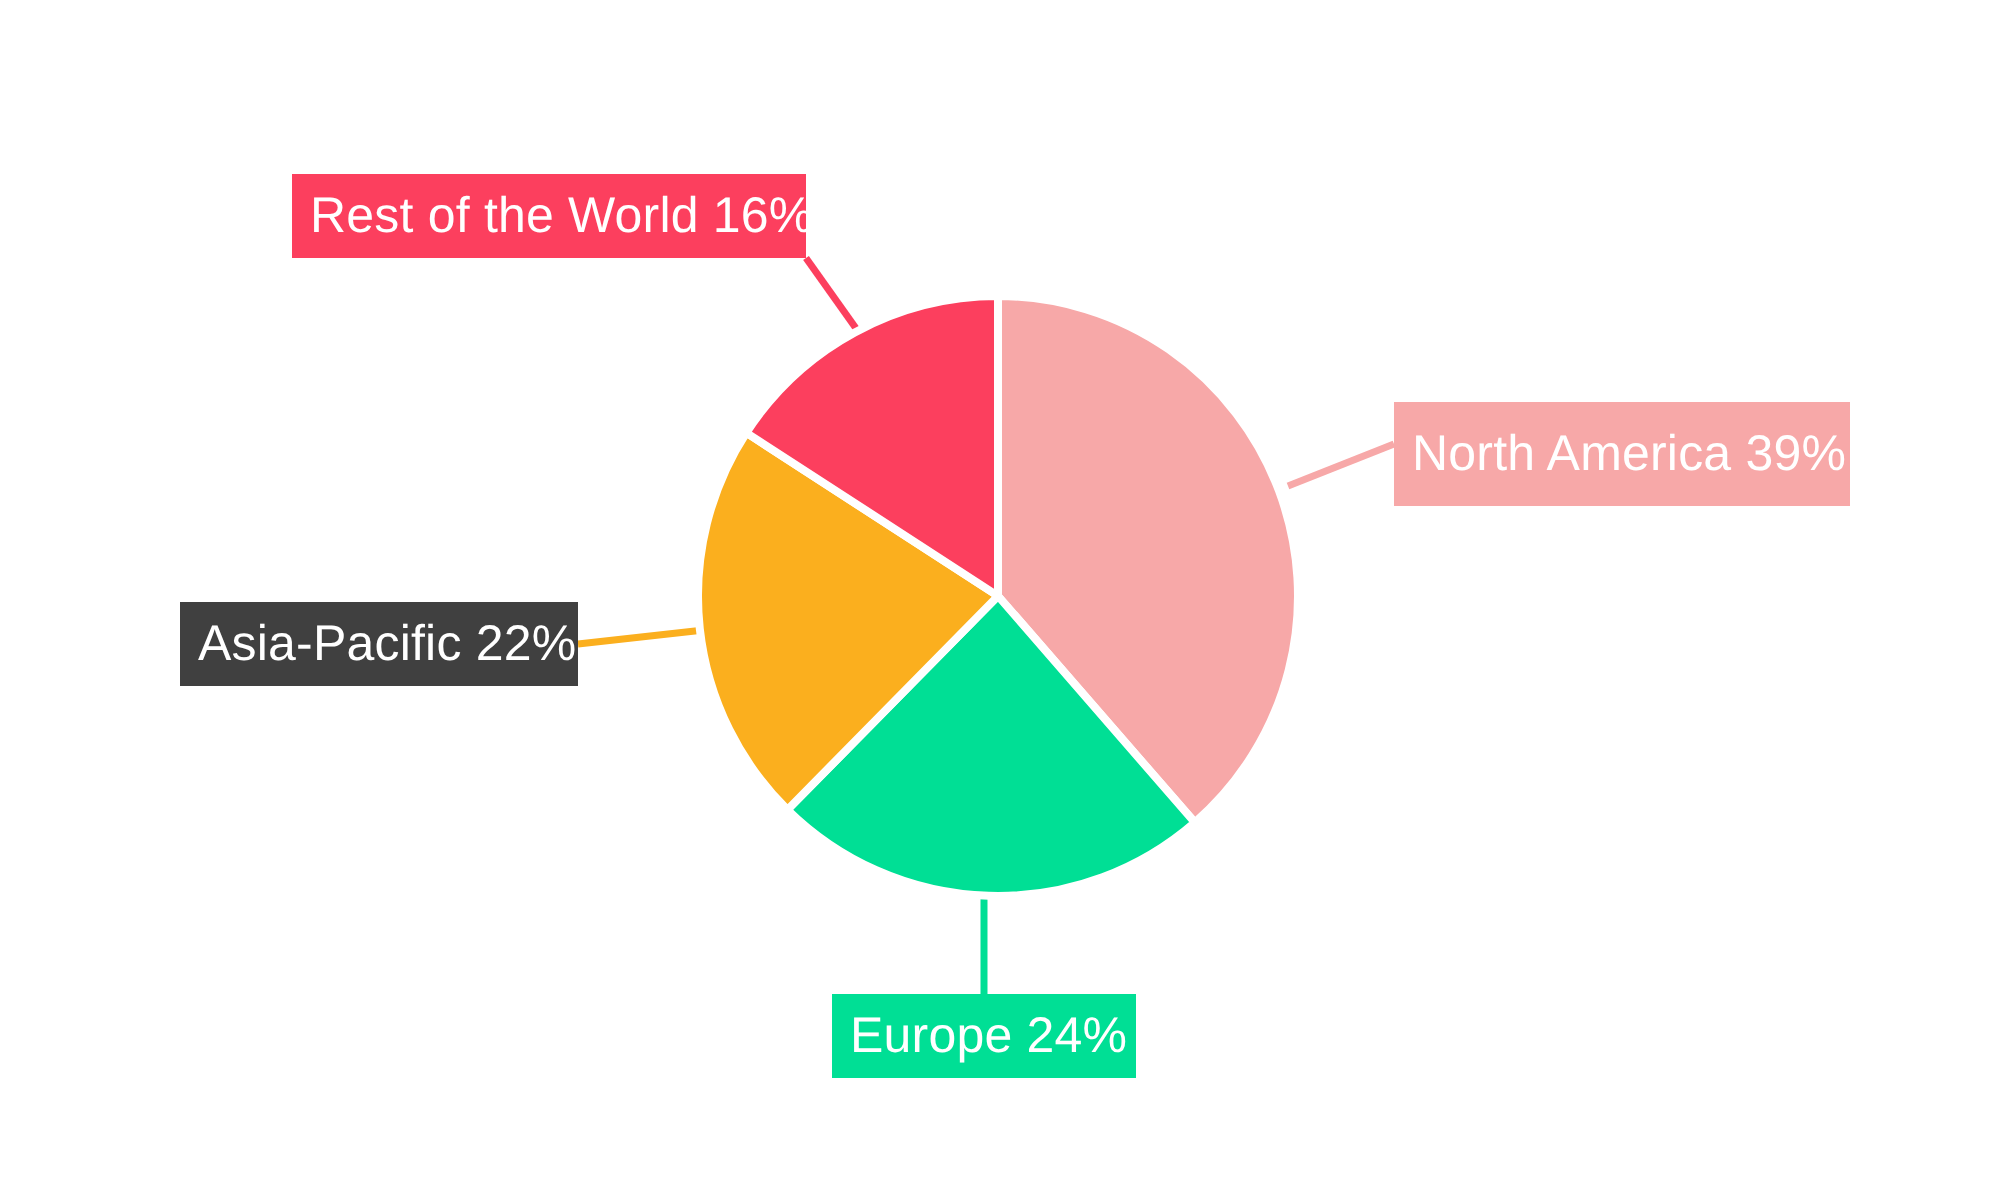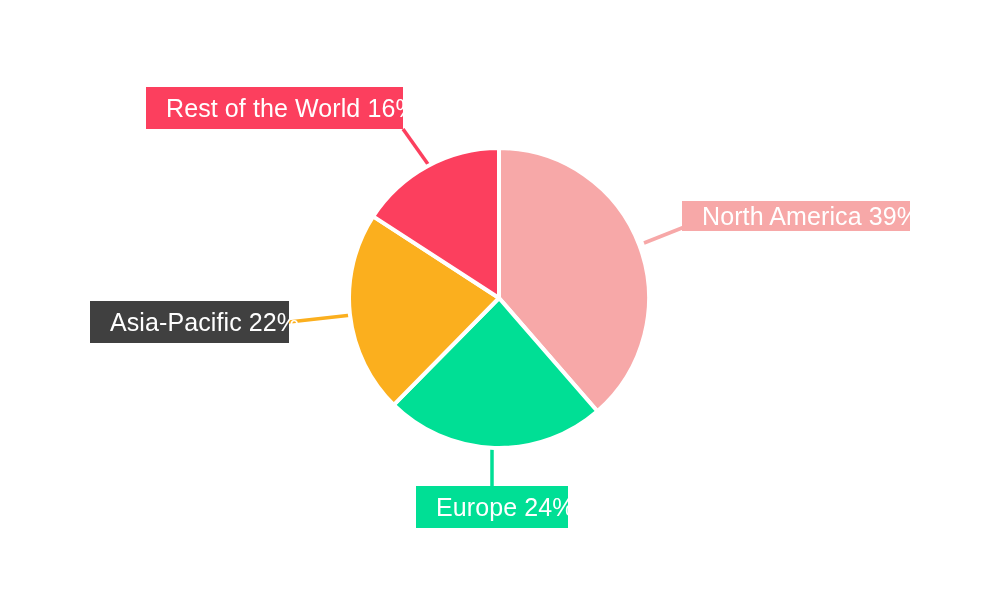--- a/index.html
+++ b/index.html
@@ -24,21 +24,21 @@
   }
   .slice-label {
     position: absolute;
     display: flex;
     align-items: center;
     color: #ffffff;
     font-family: "Liberation Sans", sans-serif;
     font-size: 25px;
     line-height: 1;
     white-space: nowrap;
-    padding: 0 20px;
+    padding: 0 9px;
     box-sizing: border-box;
     letter-spacing: 0.1px;
   }
 </style>
 </head>
 <body>
 
 <div id="stage">
 
   <svg id="chart-svg" viewBox="0 0 1000 600">
@@ -49,21 +49,21 @@
         <line x1="430" y1="167" x2="403" y2="129" stroke="#fc3f5e" stroke-width="3.5"></line>
       </g>
     <g id="pie-slices">
         <path d="M 499 298 L 499 148 A 150 150 0 0 1 597.389290254991 411.22344087298853 Z" fill="#f7a8a8" stroke="#ffffff" stroke-width="4" stroke-linejoin="round"></path>
         <path d="M 499 298 L 597.389290254991 411.22344087298853 A 150 150 0 0 1 393.7619740022835 404.8875946221261 Z" fill="#00df95" stroke="#ffffff" stroke-width="4" stroke-linejoin="round"></path>
         <path d="M 499 298 L 393.7619740022835 404.8875946221261 A 150 150 0 0 1 373.1570793882548 216.369372586596 Z" fill="#fbaf1e" stroke="#ffffff" stroke-width="4" stroke-linejoin="round"></path>
         <path d="M 499 298 L 373.1570793882548 216.369372586596 A 150 150 0 0 1 499 148 Z" fill="#fc3f5e" stroke="#ffffff" stroke-width="4" stroke-linejoin="round"></path>
       </g>
   </svg>
 
-  <div class="slice-label" id="label-0" style="left: 682px; top: 201px; width: 228px; height: 30px; background: rgb(247, 168, 168);">North America 39%</div>
+  <div class="slice-label" id="label-0" style="left: 697px; top: 201px; width: 228px; height: 52px; background: rgb(247, 168, 168);">North America 39%</div>
 
-  <div class="slice-label" id="label-1" style="left: 416px; top: 486px; width: 152px; height: 42px; background: rgb(0, 223, 149);">Europe 24%</div>
+  <div class="slice-label" id="label-1" style="left: 416px; top: 497px; width: 152px; height: 42px; background: rgb(0, 223, 149);">Europe 24%</div>
 
   <div class="slice-label" id="label-2" style="left: 90px; top: 301px; width: 199px; height: 42px; background: #404040;">Asia-Pacific 22%</div>
 
   <div class="slice-label" id="label-3" style="left: 146px; top: 87px; width: 257px; height: 42px; background: rgb(252, 63, 94);">Rest of the World 16%</div>
 
 </div>
 
 </body></html>

